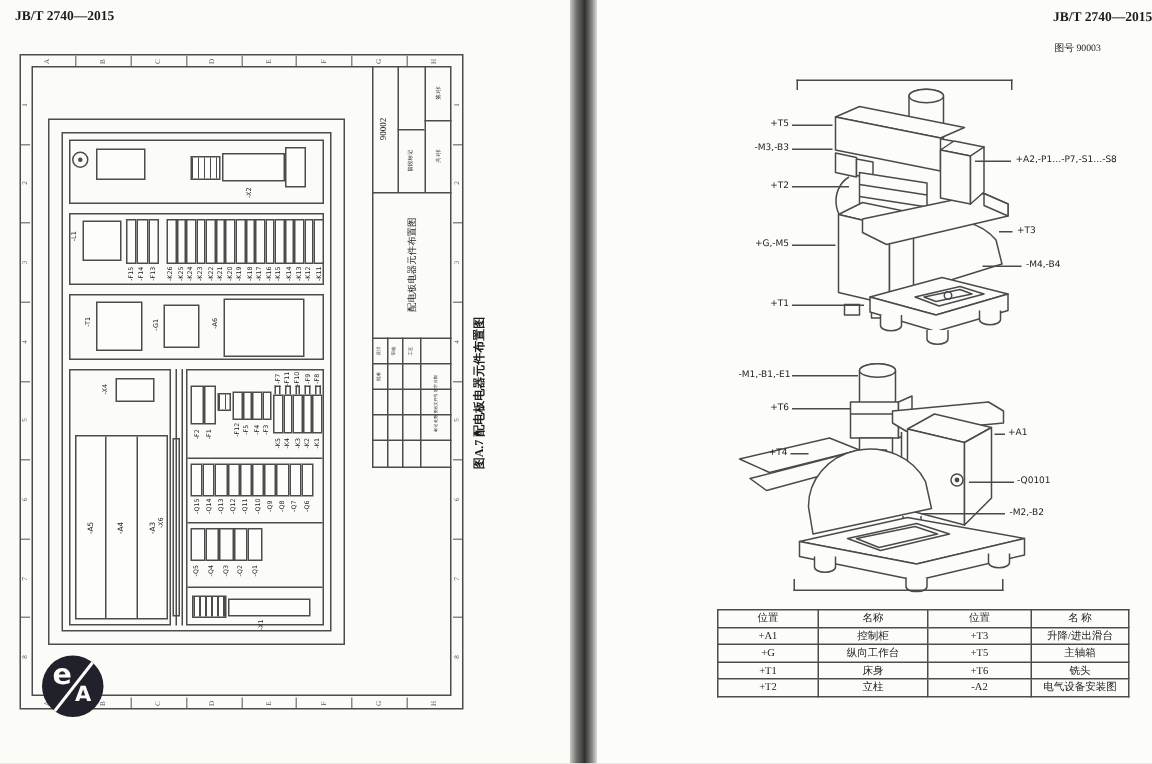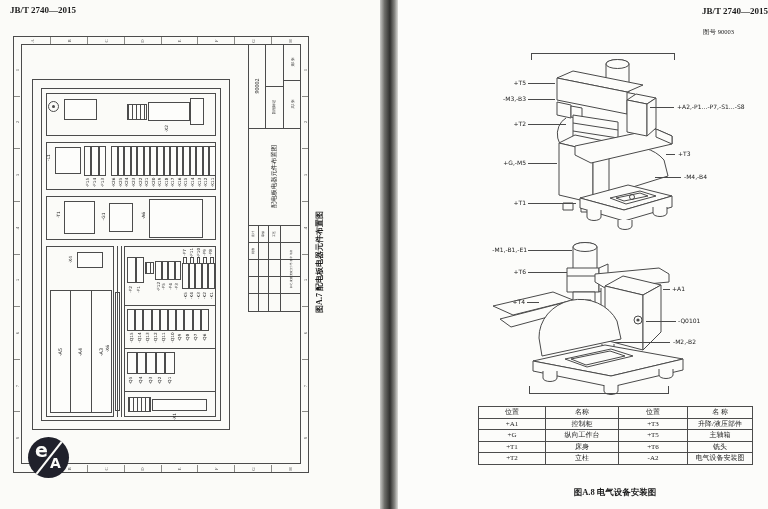--- a/index.html
+++ b/index.html
@@ -722,21 +722,21 @@
           <th>名称</th>
           <th>位置</th>
           <th>名  称</th>
         </tr>
     </thead>
     <tbody>
         <tr>
         <td>+A1</td>
         <td>控制柜</td>
         <td>+T3</td>
-        <td>升降/液压部件</td>
+        <td>升降/进出滑台</td>
       </tr>
         <tr>
         <td>+G</td>
         <td>纵向工作台</td>
         <td>+T5</td>
         <td>主轴箱</td>
       </tr>
         <tr>
         <td>+T1</td>
         <td>床身</td>
@@ -745,14 +745,13 @@
       </tr>
         <tr>
         <td>+T2</td>
         <td>立柱</td>
         <td>-A2</td>
         <td>电气设备安装图</td>
       </tr>
       </tbody>
   </table>
 
-  <div class="caption" style="left:478px;top:487px;width:274px;">图A.8  电气设备安装图</div>
 </div>
 
 </body></html>

